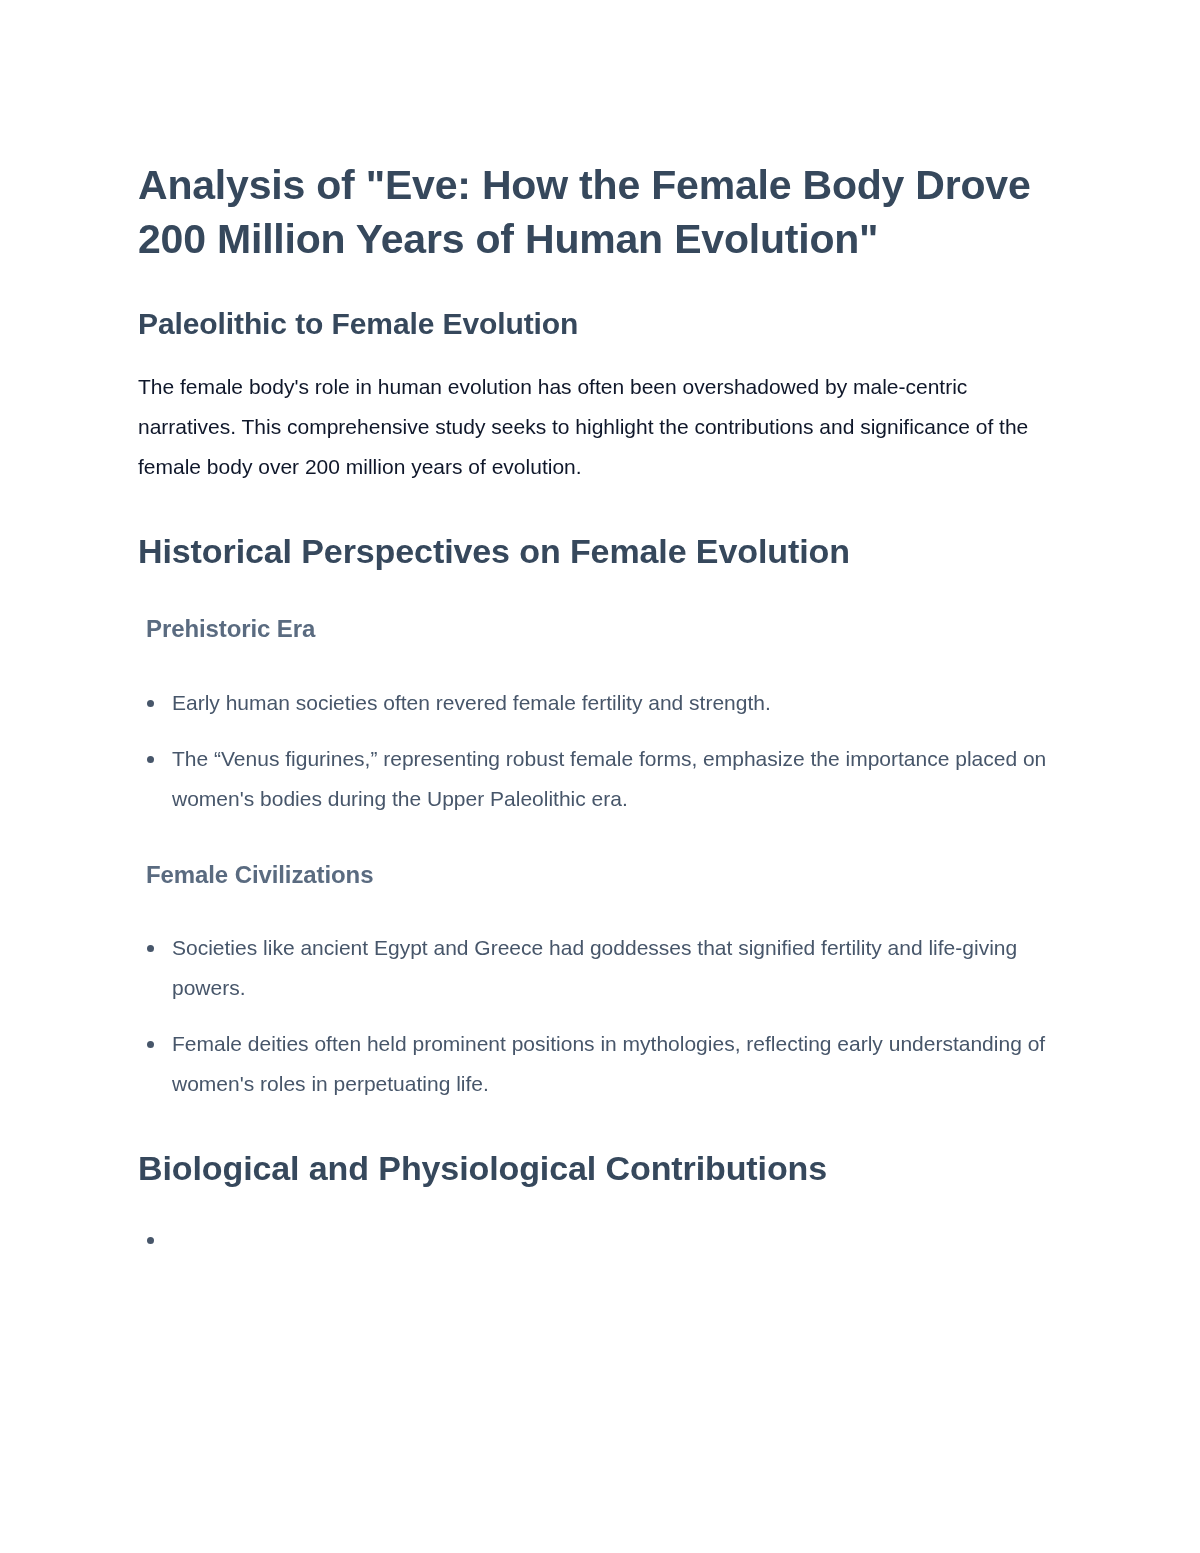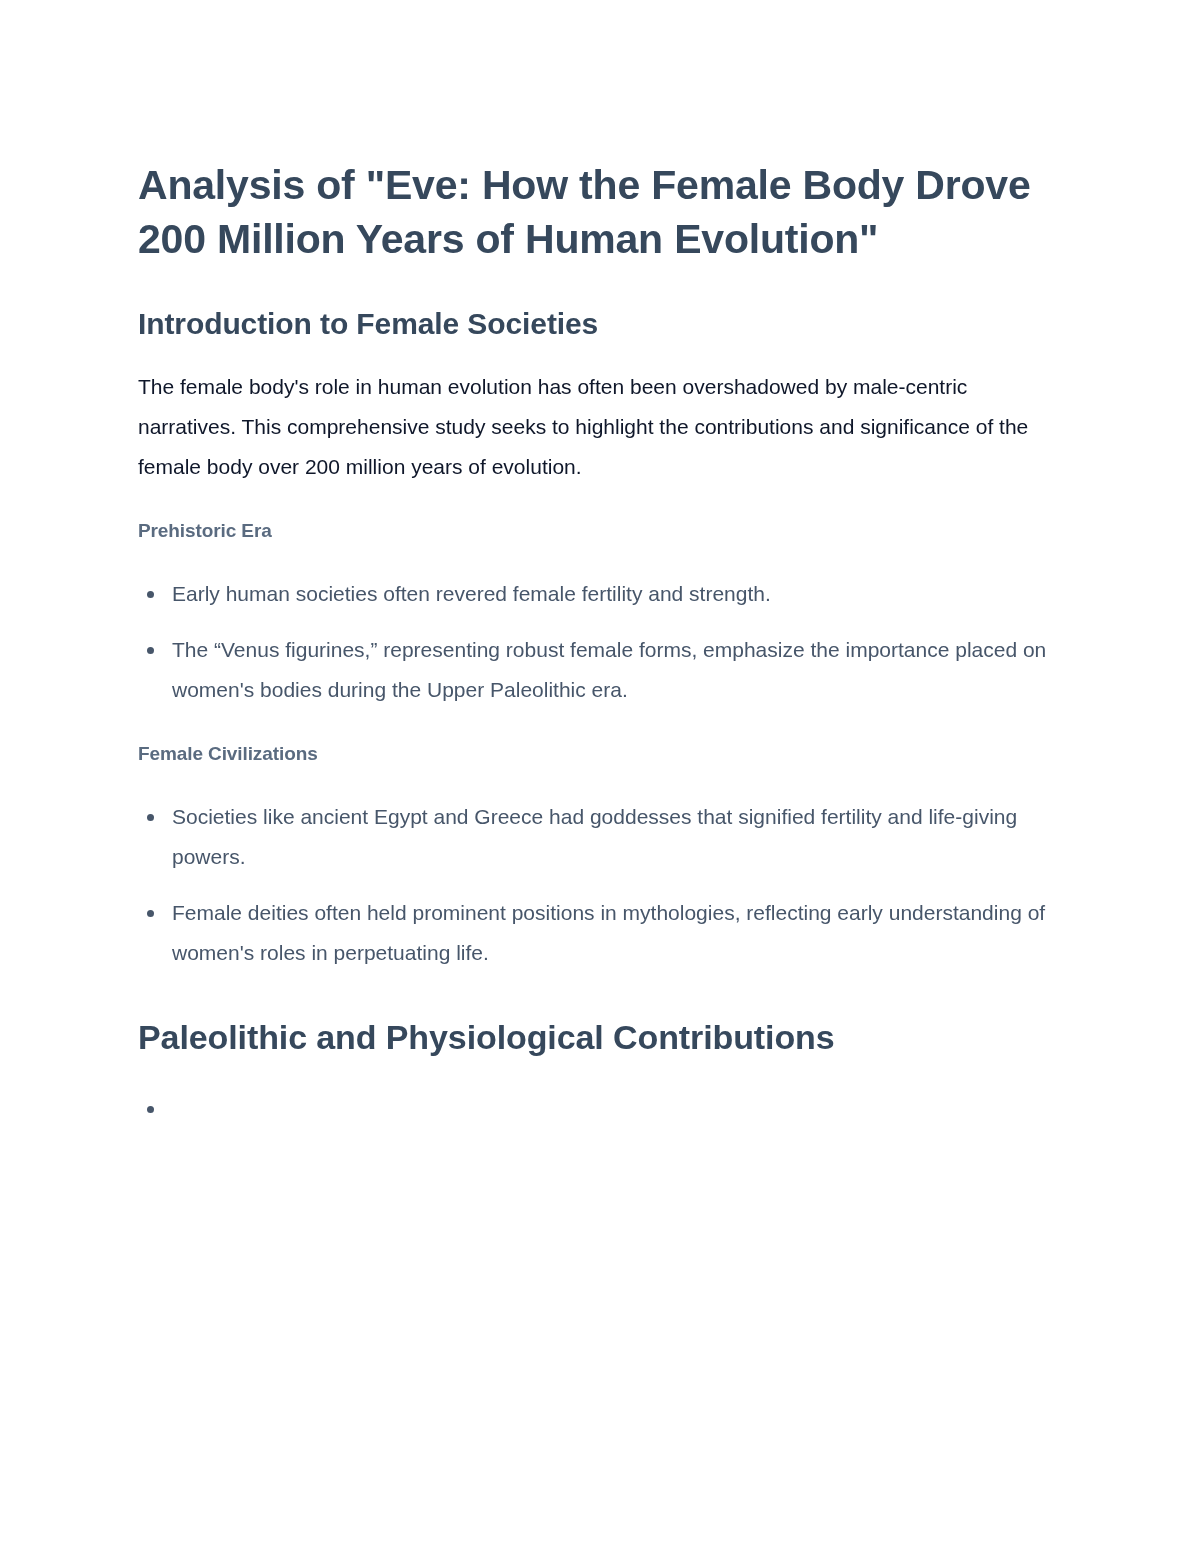--- a/index.html
+++ b/index.html
@@ -56,22 +56,22 @@
     padding-top: 38px;
   }
   .h2-lg {
     font-size: 34px;
     line-height: 1.3;
     padding-top: 42px;
   }
 
   
   .h3 {
-    margin: 0;
-    font-size: 19px;
+    margin: 8px;
+    font-size: 24px;
     line-height: 1.3;
     font-weight: 600;
     color: #5a6b80;
     letter-spacing: -0.1px;
     padding-top: 32px;
   }
 
   
   .para {
     margin: 0;
@@ -116,24 +116,25 @@
   }
 </style>
 </head>
 <body>
 
 <div class="page">
   <div class="doc-body">
 
     <h1 class="doc-title">Analysis of "Eve: How the Female Body Drove 200 Million Years of Human Evolution"</h1>
 
-    <h2 class="h2 h2-sm">Introduction to Female Societies</h2>
+    <h2 class="h2 h2-sm">Paleolithic to Female Evolution</h2>
 
     <p class="para">The female body's role in human evolution has often been overshadowed by male-centric narratives. This comprehensive study seeks to highlight the contributions and significance of the female body over 200 million years of evolution.</p>
 
+    <h2 class="h2 h2-lg">Historical Perspectives on Female Evolution</h2>
 
     <h3 class="h3">Prehistoric Era</h3>
 
     <ul class="bullets">
       <li>
         <span class="bullet-dot"></span>
         <span>Early human societies often revered female fertility and strength.</span>
       </li>
       <li>
         <span class="bullet-dot"></span>
@@ -147,21 +148,21 @@
       <li>
         <span class="bullet-dot"></span>
         <span>Societies like ancient Egypt and Greece had goddesses that signified fertility and life-giving powers.</span>
       </li>
       <li>
         <span class="bullet-dot"></span>
         <span>Female deities often held prominent positions in mythologies, reflecting early understanding of women's roles in perpetuating life.</span>
       </li>
     </ul>
 
-    <h2 class="h2 h2-lg">Paleolithic and Physiological Contributions</h2>
+    <h2 class="h2 h2-lg">Biological and Physiological Contributions</h2>
 
 
     <ul class="bullets">
       <li>
         <span class="bullet-dot"></span>
       </li>
     </ul>
 
   </div>
 </div>

